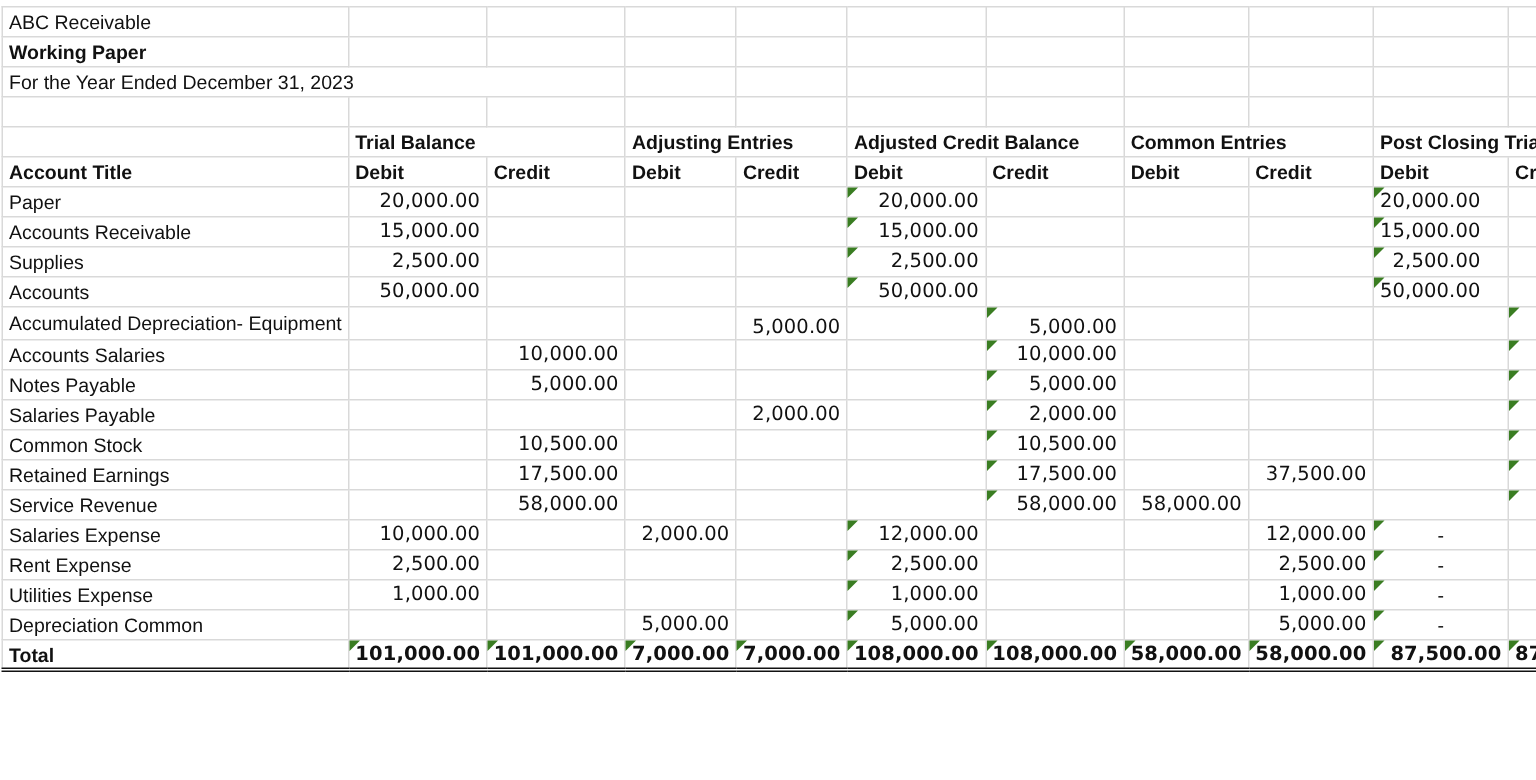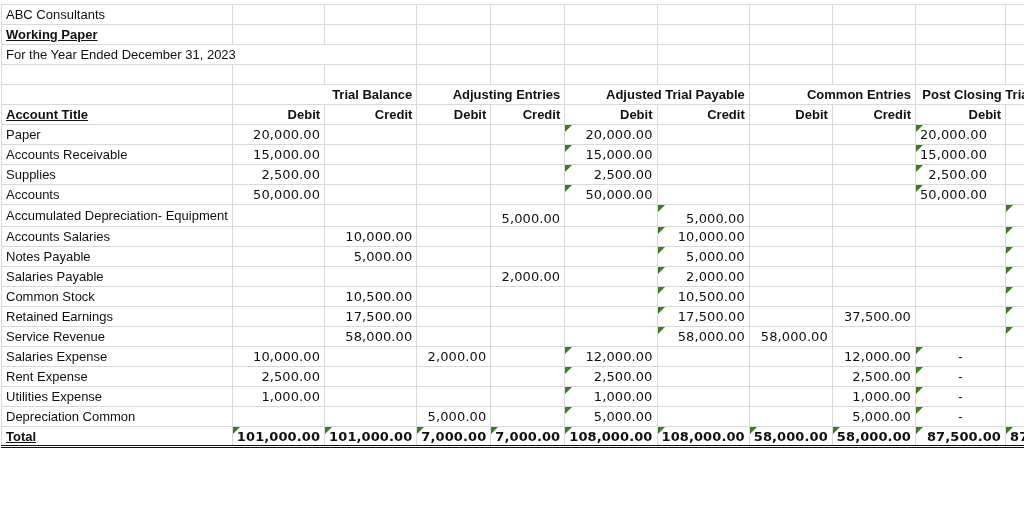--- a/index.html
+++ b/index.html
@@ -3,22 +3,22 @@
 <meta charset="utf-8">
 <style>
   html, body { margin:0; padding:0; background:#ffffff; }
   body { width:1024px; height:520px; overflow:hidden; position:relative;
          font-family:"Liberation Sans", "DejaVu Sans", sans-serif; color:#111; }
   table.sheet { position:absolute; left:1px; top:4px; border-collapse:collapse; table-layout:fixed; }
   table.sheet td { border:1px solid #d9d9d9; height:20px; padding:0 4px; font-size:13px;
                    white-space:nowrap; overflow:visible; position:relative; box-sizing:border-box; }
   td.num { text-align:right; font-family:"DejaVu Sans", sans-serif; font-size:12px; letter-spacing:0.1px; }
   td.num.inset { padding-right:18px; }
-  td.bold { font-weight:bold;text-decoration:underline; }
-  td.hdr { font-weight:bold; text-align:right; font-size:12.5px; }
+  td.bold { font-weight:bold; }
+  td.hdr { font-weight:bold; text-align:left; font-size:12.5px; }
   td.acct { font-size:13.5px; }
   td.tall { height:63px; vertical-align:bottom; white-space:normal; line-height:21px; padding-top:1px; }
   td.tallnum { vertical-align:bottom; padding-bottom:2px; }
   td.dash { text-align:center; }
   tr.total td { border-top:1.5px solid #111; border-bottom:3px double #111; font-weight:bold; }
   .tri { position:absolute; left:0; top:0; width:0; height:0;
          border-top:7px solid #3a7d22; border-right:7px solid transparent; }
 </style>
 </head>
 <body>
@@ -33,21 +33,21 @@
     <col style="width:90px">
       <col style="width:91px">
     <col style="width:85px">
       <col style="width:85px">
     <col style="width:85px">
       <col style="width:86px">
   </colgroup>
   <tbody>
 
     <tr>
-      <td>ABC Consultants</td>
+      <td>ABC Receivable</td>
       <td></td>
         <td></td>
       <td></td>
         <td></td>
       <td></td>
         <td></td>
       <td></td>
         <td></td>
       <td></td>
         <td></td>
@@ -90,21 +90,21 @@
       <td></td>
         <td></td>
       <td></td>
         <td></td>
     </tr>
 
     <tr>
       <td></td>
       <td colspan="2" class="hdr">Trial Balance</td>
       <td colspan="2" class="hdr">Adjusting Entries</td>
-      <td colspan="2" class="hdr">Adjusted Trial Payable</td>
+      <td colspan="2" class="hdr">Adjusted Credit Balance</td>
       <td colspan="2" class="hdr">Common Entries</td>
       <td colspan="2" class="hdr">Post Closing Trial balance</td>
     </tr>
 
     <tr>
       <td class="bold acct">Account Title</td>
       <td class="hdr">Debit</td>
       <td class="hdr">Credit</td>
       <td class="hdr">Debit</td>
       <td class="hdr">Credit</td>

